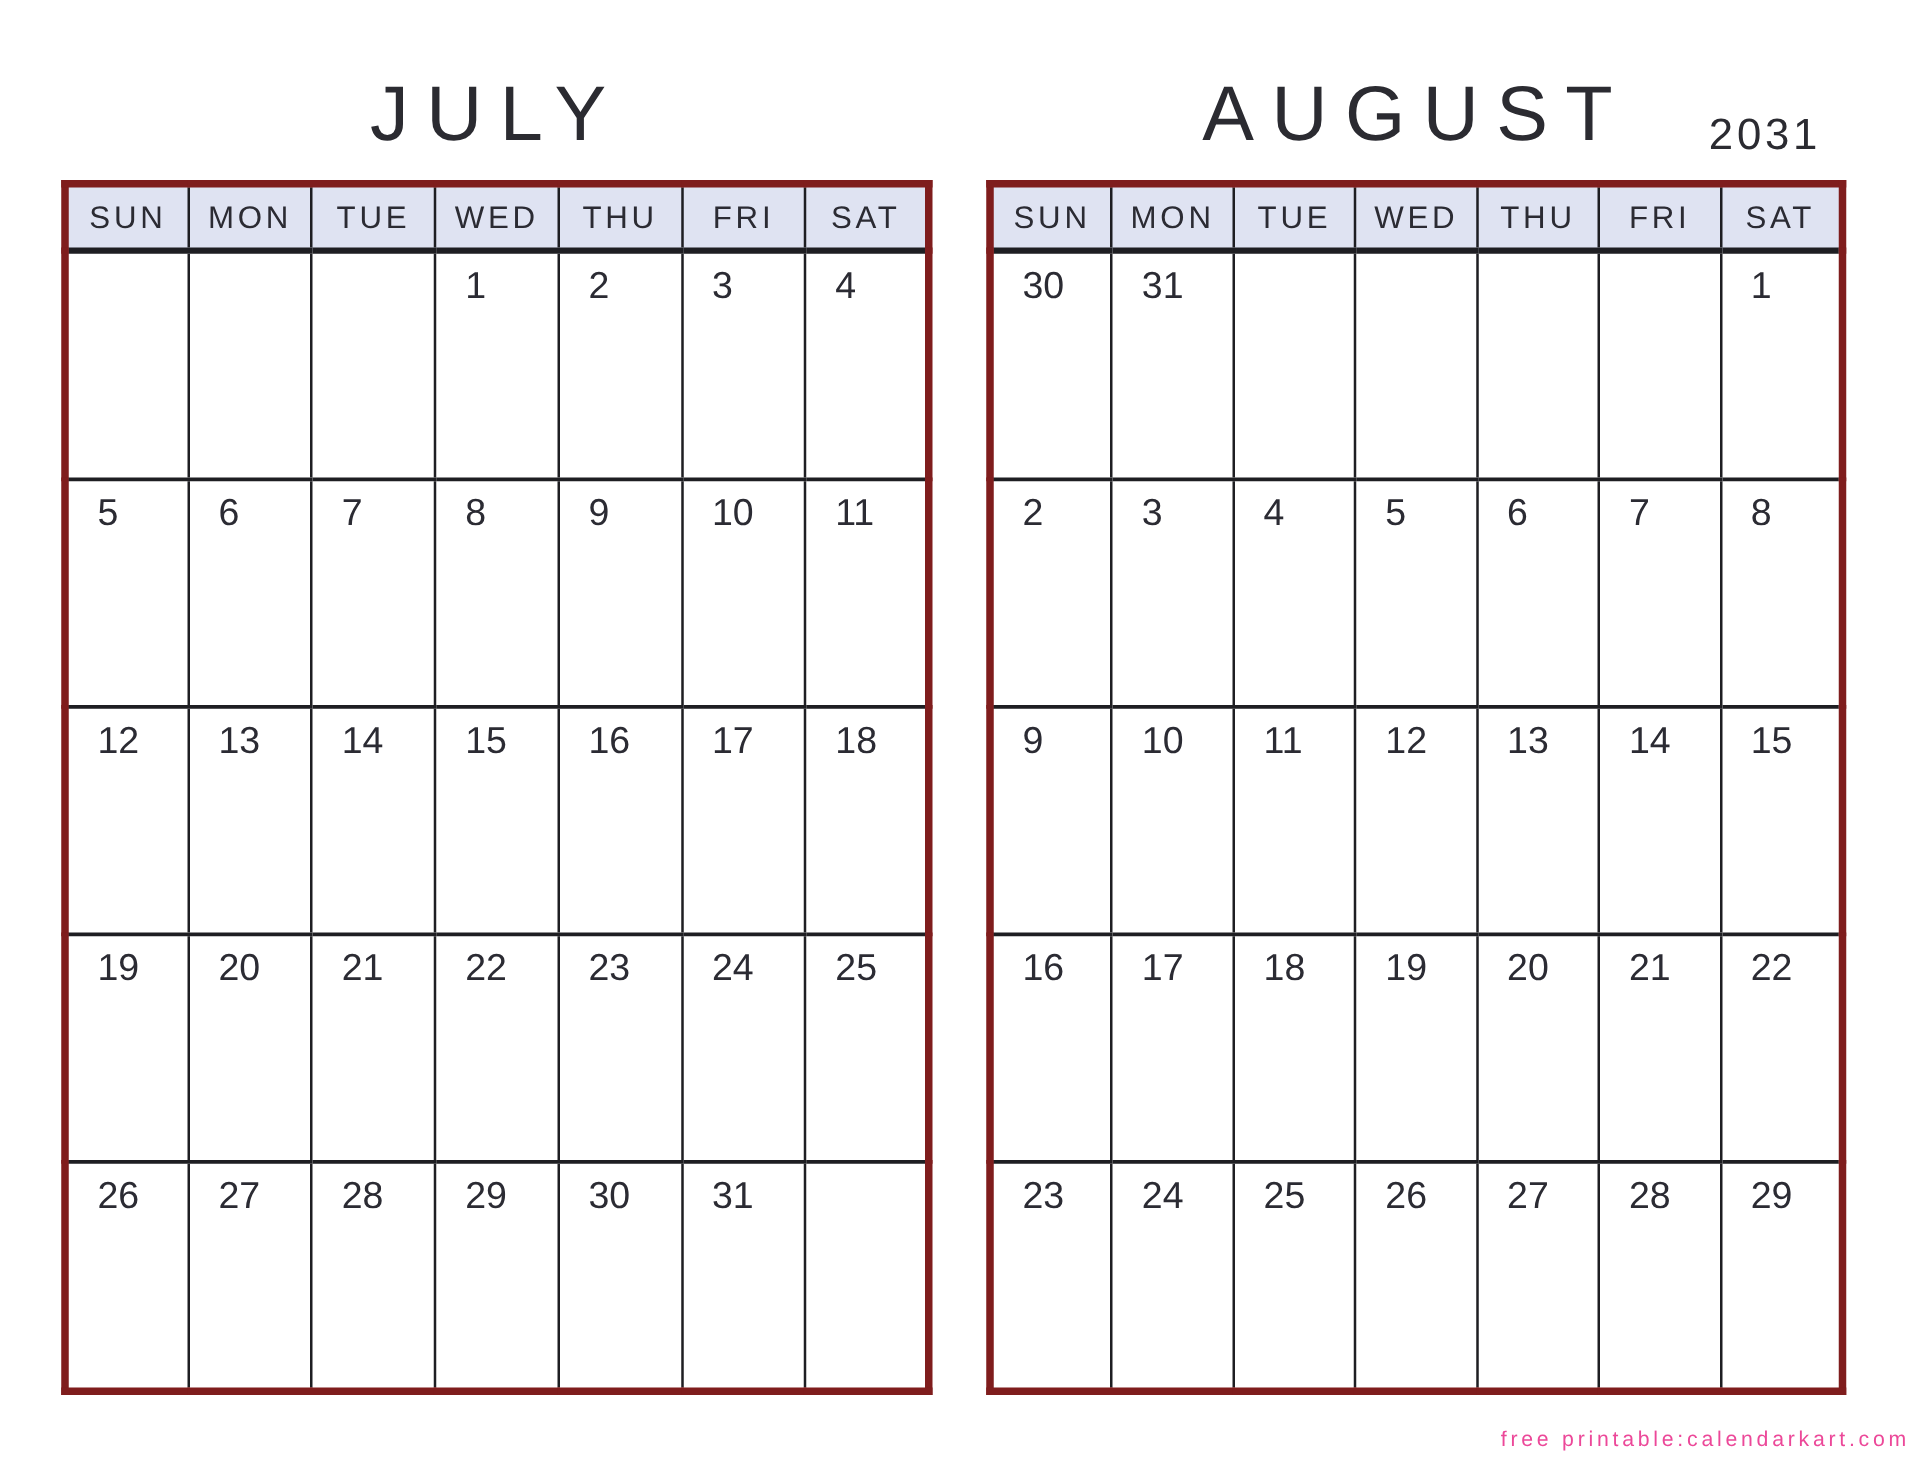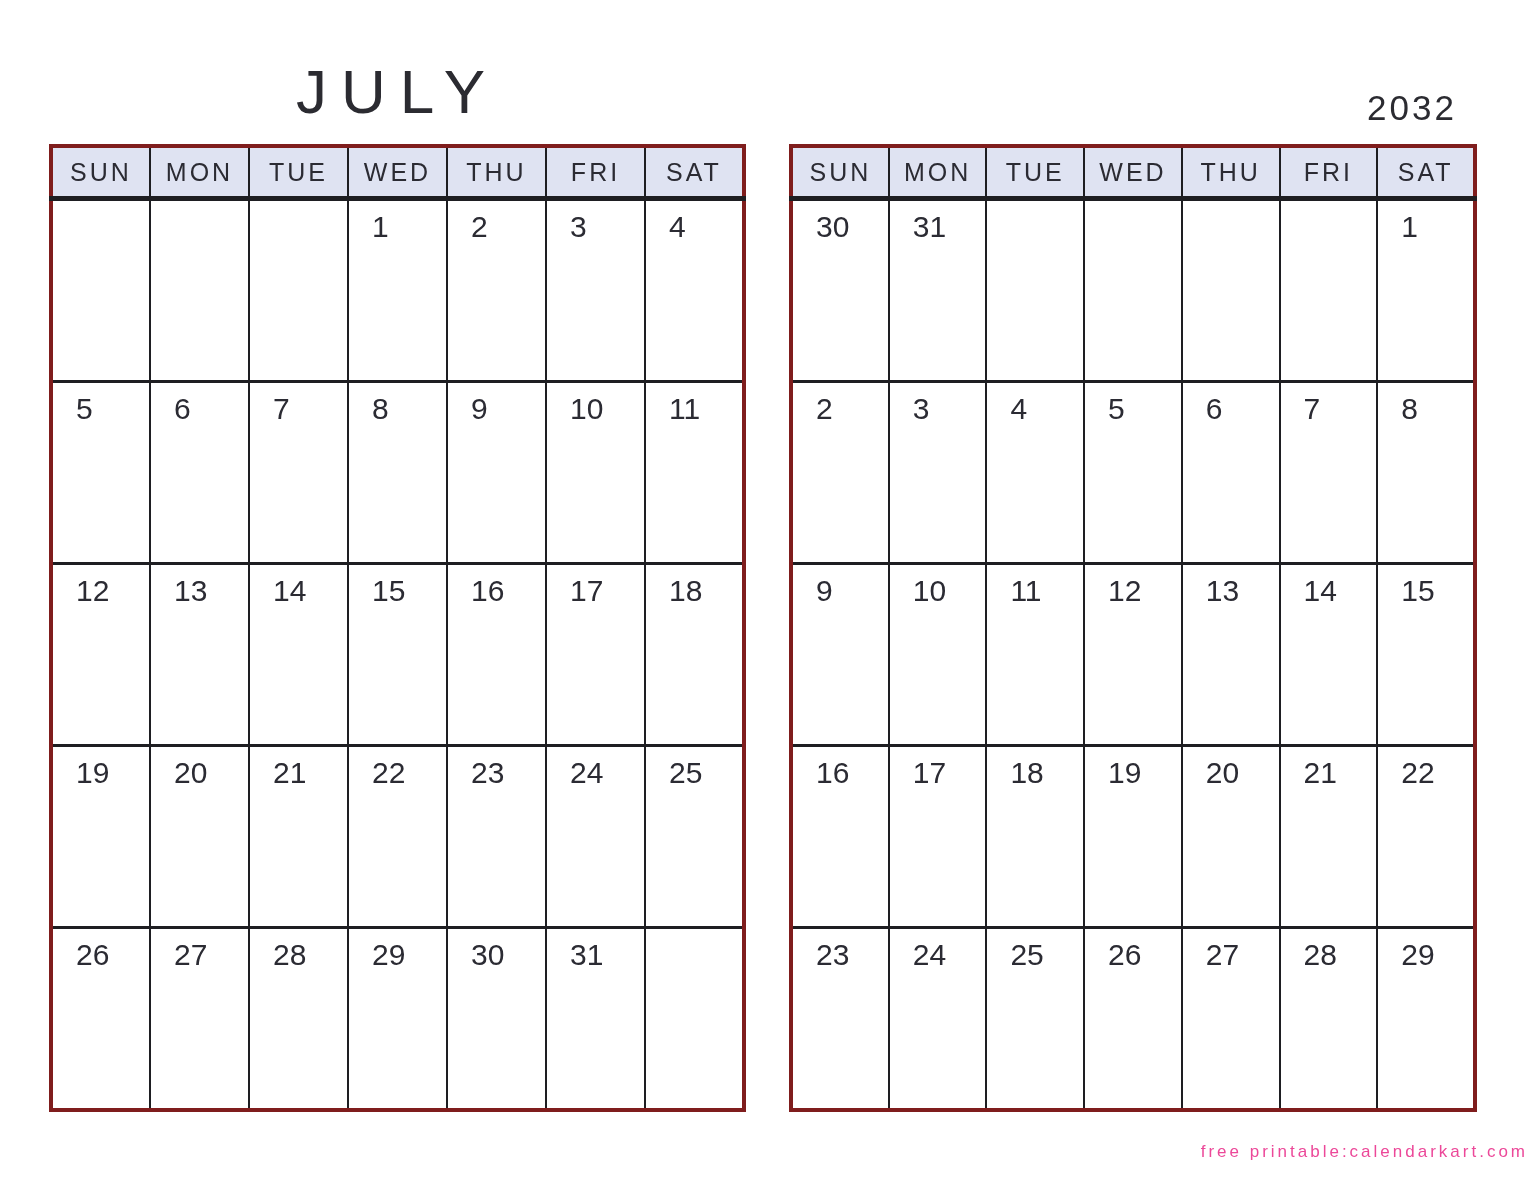--- a/index.html
+++ b/index.html
@@ -44,21 +44,21 @@
     letter-spacing: 3px;
     color: #2b2b31;
     font-weight: 400;
   }
   table.cal {
     position: absolute;
     top: 144px;
     border-collapse: collapse;
     table-layout: fixed;
     background: #ffffff;
-    border: 4px solid #7f1d1d;
+    border: 6px solid #7f1d1d;
   }
   table.cal.july   { left: 49px;  width: 697px; }
   table.cal.august { left: 789px; width: 688px; }
   .cal th {
     border: 2px solid #1e1e22;
     border-bottom: 5px solid #1e1e22;
     background: #dfe3f2;
     height: 46px;
     font-size: 25px;
     font-weight: 400;
@@ -91,21 +91,22 @@
     color: #ec4899;
     font-weight: 400;
   }
 </style>
 </head>
 <body>
 
 <div class="page">
 
   <div class="month-title july">JULY</div>
-  <div class="year-label">2032</div>
+  <div class="month-title august">AUGUST</div>
+  <div class="year-label">2031</div>
 
   <table class="cal july">
     <thead>
       <tr>
         <th>SUN</th>
         <th>MON</th>
         <th>TUE</th>
         <th>WED</th>
         <th>THU</th>
         <th>FRI</th>

